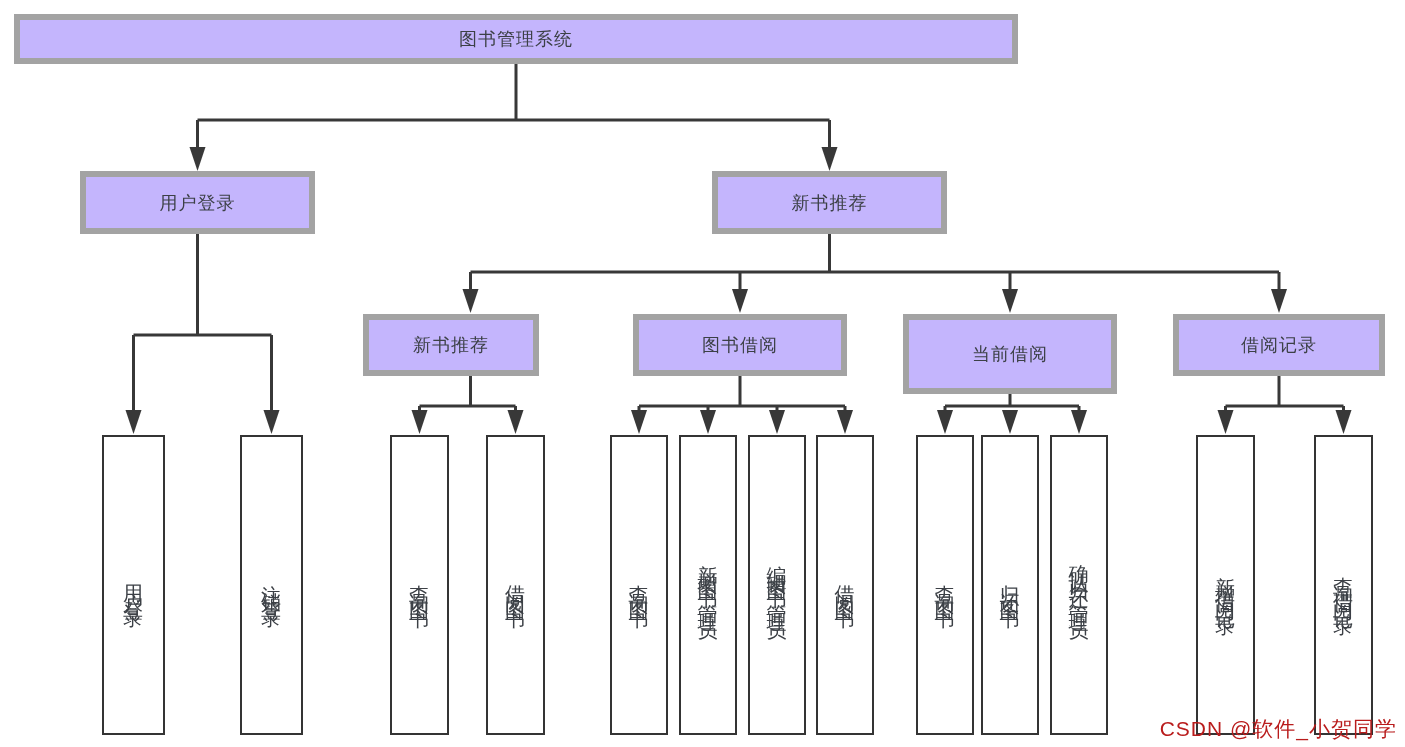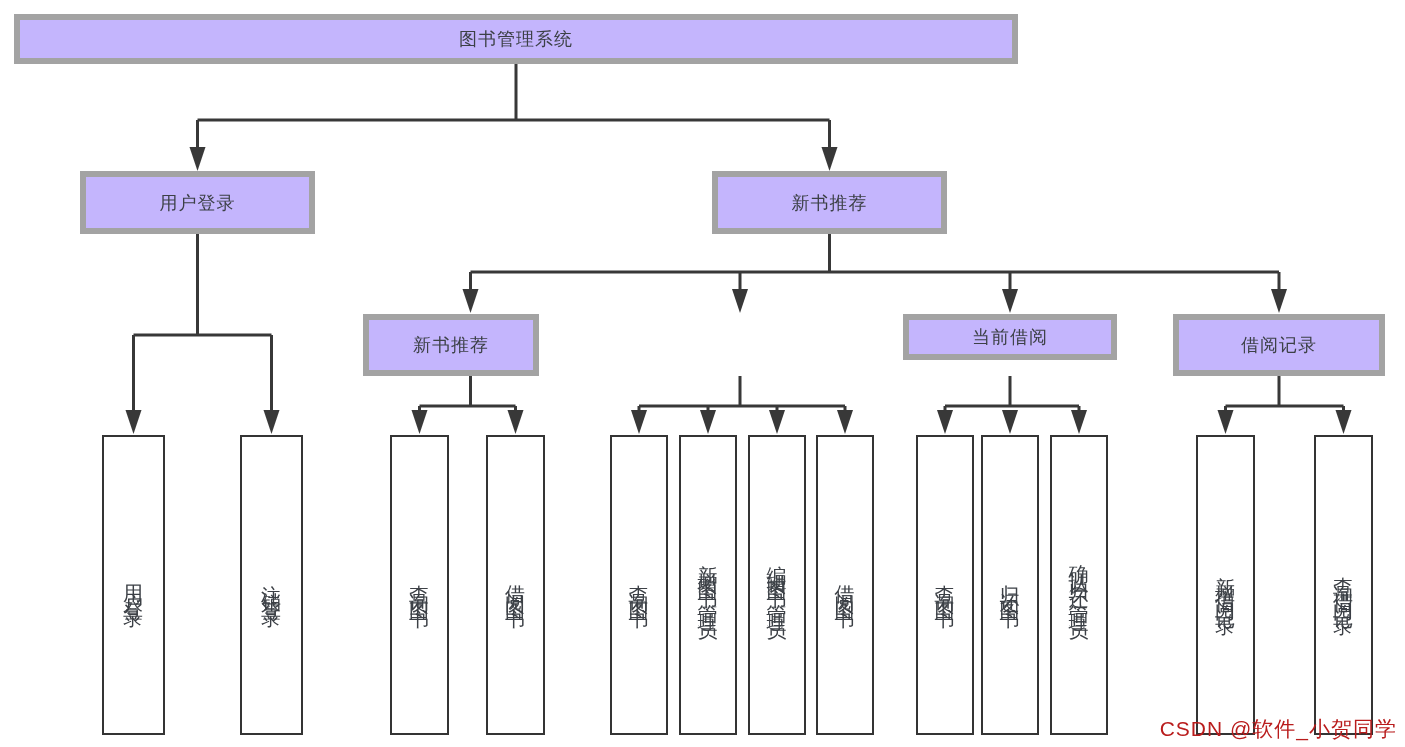--- a/index.html
+++ b/index.html
@@ -101,21 +101,22 @@
       <use href="#ah" x="1343.5" y="434"></use>
     </g>
   </svg>
 
   <div class="box" style="left:14px; top:14px; width:1004px; height:50px;">图书管理系统</div>
 
   <div class="box" style="left:80px; top:171px; width:235px; height:63px;">用户登录</div>
   <div class="box" style="left:712px; top:171px; width:235px; height:63px;">新书推荐</div>
 
   <div class="box" style="left:363px; top:314px; width:176px; height:62px;">新书推荐</div>
-  <div class="box" style="left:903px; top:314px; width:214px; height:46px;">当前借阅</div>
+  <div class="box" style="left:633px; top:314px; width:214px; height:62px;">图书借阅</div>
+  <div class="box" style="left:903px; top:314px; width:214px; height:80px;">当前借阅</div>
   <div class="box" style="left:1173px; top:314px; width:212px; height:62px;">借阅记录</div>
 
   <div class="leaf" style="left:102px; top:435px; width:63px; height:300px;">
     <span>用户登录</span>
   </div>
   <div class="leaf" style="left:240px; top:435px; width:63px; height:300px;">
     <span>注销登录</span>
   </div>
 
   <div class="leaf" style="left:390px; top:435px; width:59px; height:300px;">

